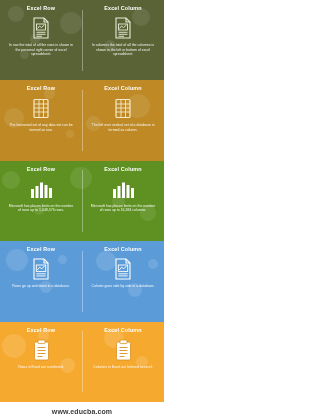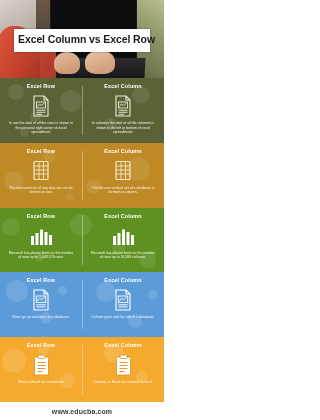--- a/index.html
+++ b/index.html
@@ -213,36 +213,20 @@
     letter-spacing: .1px;
   }
 
   svg { display: block; }
 </style>
 </head>
 <body>
 
 <div class="infographic">
 
-  <div class="hero">
-    <div class="hero-photo">
-      <div class="photo-bg-left"></div>
-      <div class="photo-bg-right"></div>
-      <div class="photo-desk"></div>
-      <div class="photo-laptop-screen"></div>
-      <div class="photo-laptop-base"></div>
-      <div class="photo-arm"></div>
-      <div class="photo-person"></div>
-      <div class="photo-hand-a"></div>
-      <div class="photo-hand-b"></div>
-    </div>
-    <div class="title-plate">
-      <div class="title-plate-text">Excel Column vs Excel Row</div>
-    </div>
-  </div>
 
   <div class="rows">
 
     <div class="cmp-section sec-olive">
       <div class="bubbles">
         <span style="width:16px;height:16px;left:8px;top:6px;"></span>
         <span style="width:10px;height:10px;left:30px;top:34px;"></span>
         <span style="width:22px;height:22px;left:60px;top:12px;"></span>
         <span style="width:12px;height:12px;left:104px;top:40px;"></span>
         <span style="width:18px;height:18px;left:132px;top:8px;"></span>

